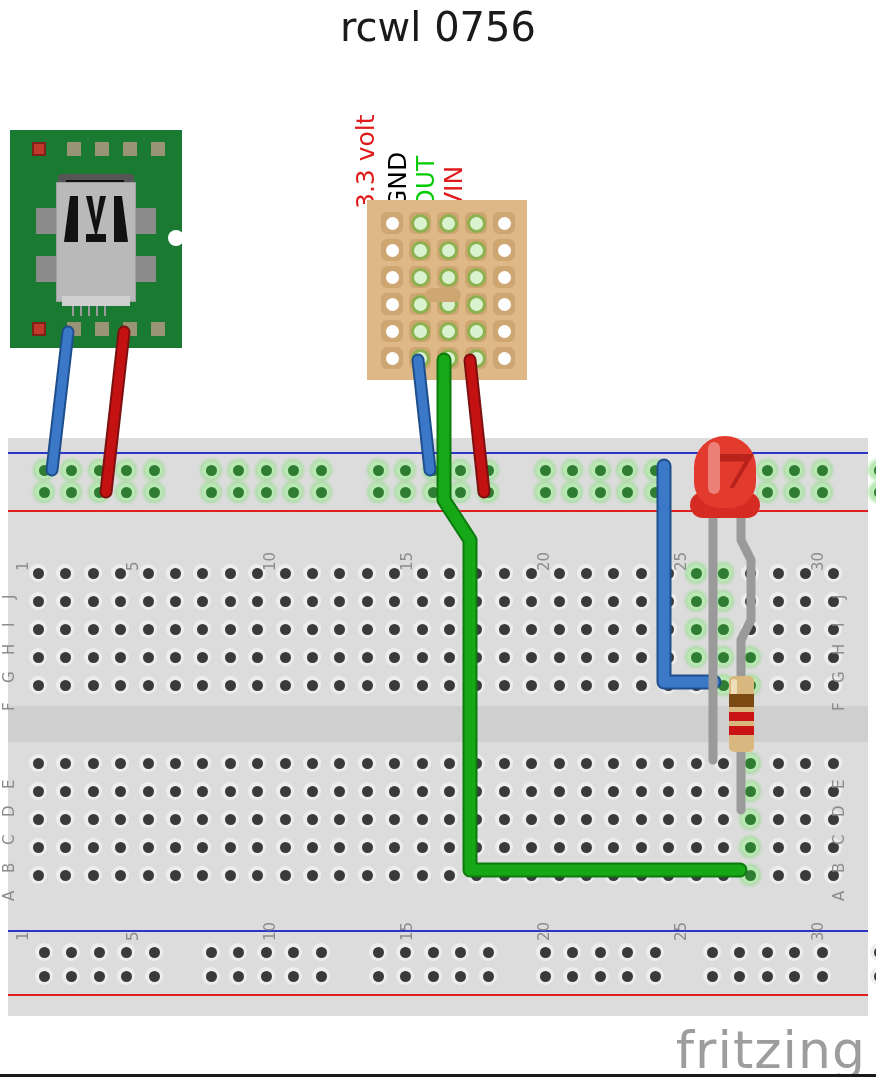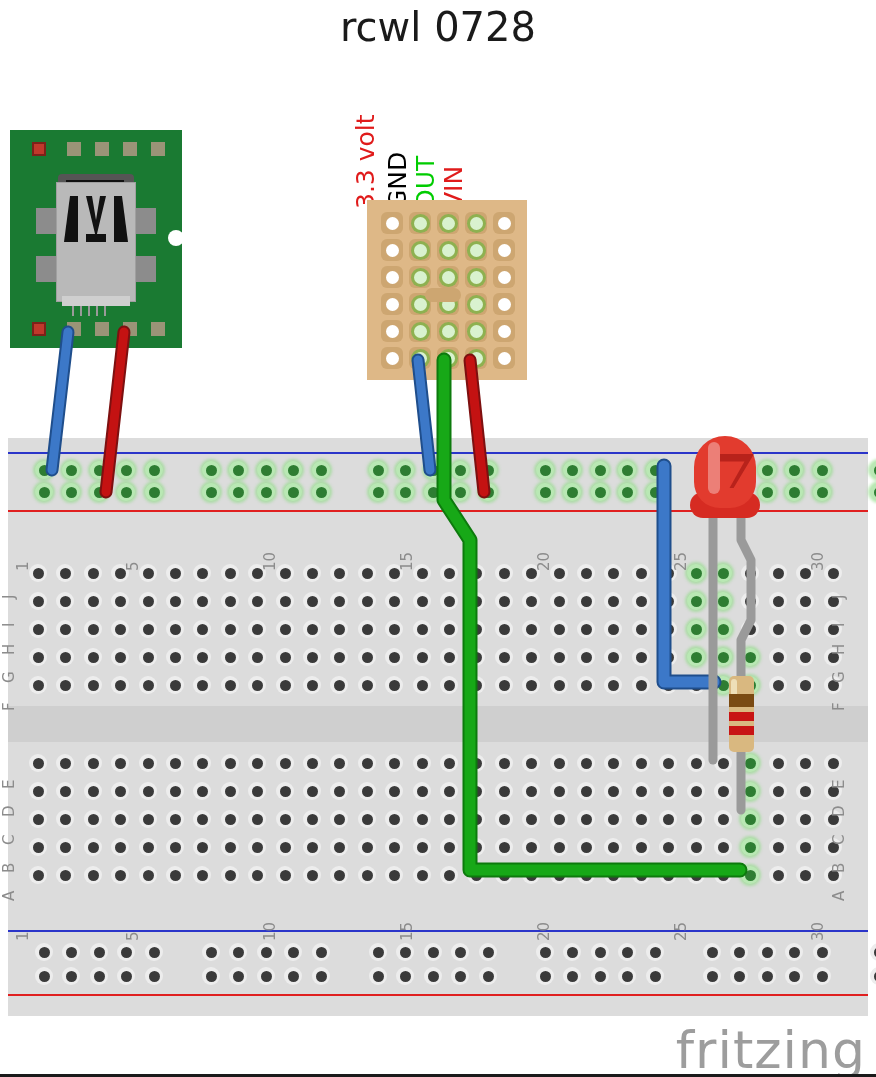--- a/index.html
+++ b/index.html
@@ -67,21 +67,21 @@
   #resglow{position:absolute;left:2px;top:3px;width:6px;height:22px;
       background:rgba(255,255,230,.55);border-radius:3px;}
   
   #logo{left:0;top:1020px;width:866px;text-align:right;font-size:52px;color:#9d9d9d;
         font-family:"DejaVu Sans","Liberation Sans",sans-serif;letter-spacing:1px;}
   #baseline{left:0;top:1074px;width:876px;height:3px;background:#1a1a1a;}
 </style>
 </head>
 <body>
 
-<div class="abs" id="title">rcwl 0728</div>
+<div class="abs" id="title">rcwl 0756</div>
 
 <div class="pinlabel" style="left: 380px; top: 180px; color: rgb(224, 27, 27);">3.3 volt</div>
 <div class="pinlabel" style="left: 412px; top: 180px; color: rgb(0, 0, 0);">GND</div>
 <div class="pinlabel" style="left: 440px; top: 180px; color: rgb(0, 204, 0);">OUT</div>
 <div class="pinlabel" style="left: 468px; top: 180px; color: rgb(224, 27, 27);">VIN</div>
 
 <div class="abs" id="usbboard">
   <div class="usbpad red" style="left:22px;top:12px;"></div>
   <div class="usbpad" style="left:57px;top:12px;"></div>
   <div class="usbpad" style="left:85px;top:12px;"></div>

